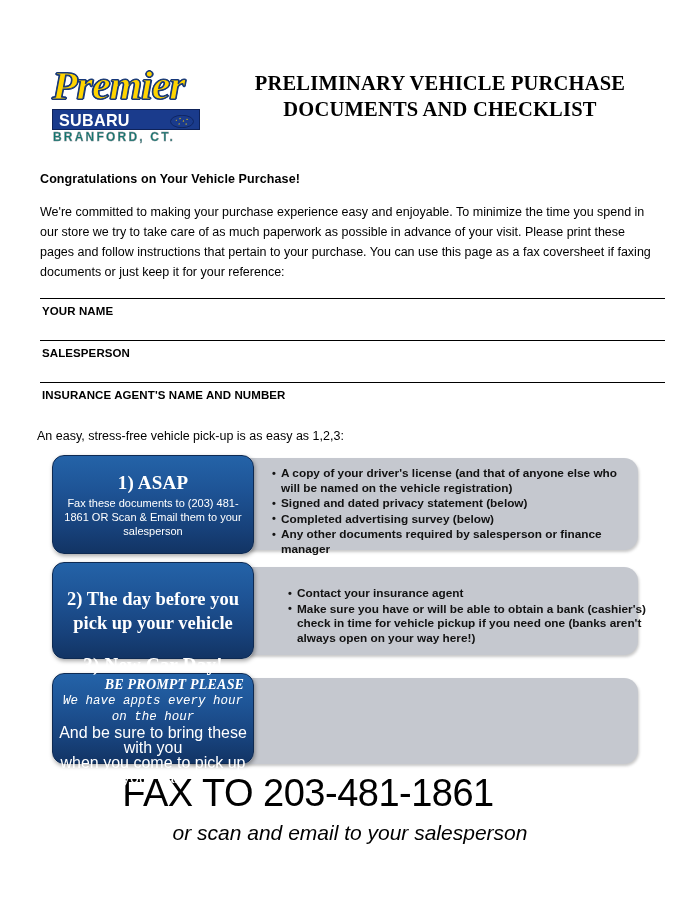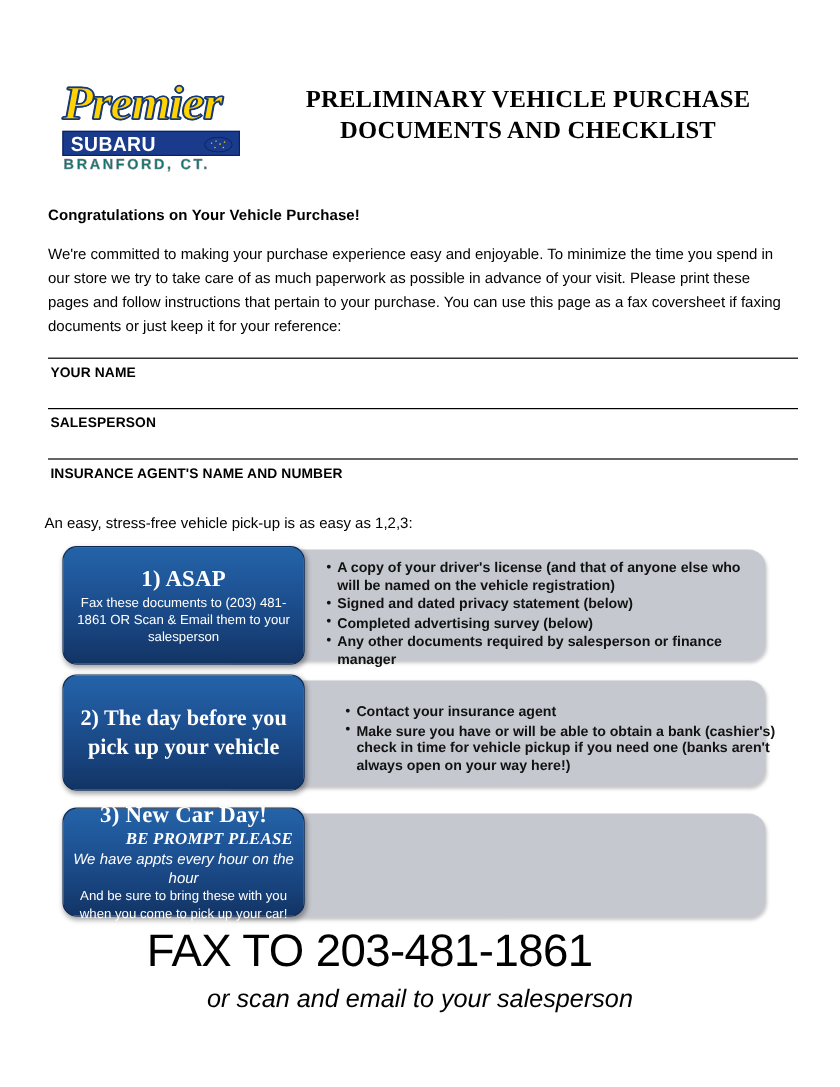--- a/index.html
+++ b/index.html
@@ -224,28 +224,28 @@
   .bx-prompt {
     font-family: "Liberation Serif", serif;
     font-weight: bold;
     font-style: italic;
     font-size: 14px;
     line-height: 17px;
     letter-spacing: 0.2px;
     margin-left: 43px;
   }
   .bx-appts {
-    font-family: Liberation Sans, sans-serif;
+    font-family: Liberation Mono, monospace;
     font-style: italic;
     font-size: 12.5px;
     line-height: 16px;
   }
   .bx-bring {
     font-family: "Liberation Sans", sans-serif;
-    font-size: 11px;
+    font-size: 16px;
     line-height: 15px;
     padding: 0 6px;
   }
 
   .bullets {
     position: absolute;
     z-index: 3;
     font-size: 11.8px;
     line-height: 14.6px;
     color: #111;

